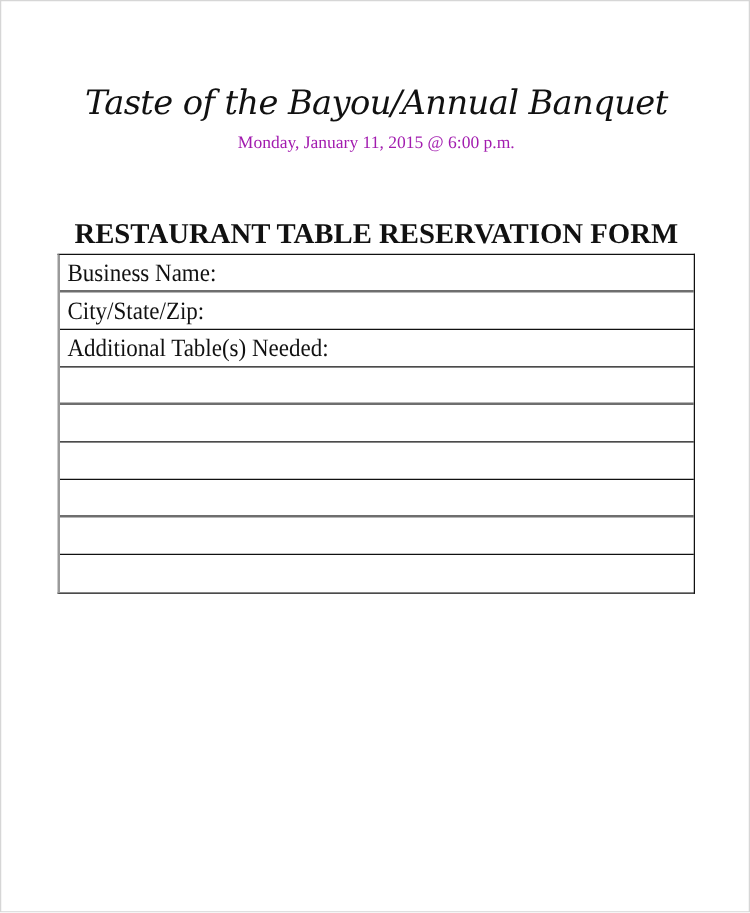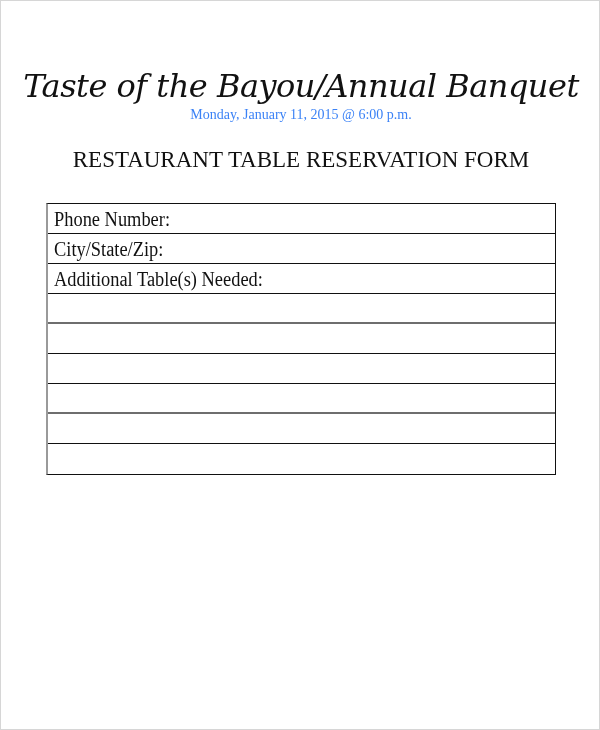--- a/index.html
+++ b/index.html
@@ -8,31 +8,31 @@
       position: relative; overflow: hidden;
     }
     .page {
       position: absolute; left: 0; top: 0; width: 598px; height: 728px;
       border: 1px solid #d6d6d6; background: #fff;
     }
     .event-title {
       position: absolute; left: 0; width: 600px; top: 66px;
       text-align: center;
       font-family: "DejaVu Serif", serif; font-style: italic;
-      font-size: 32px; color: #111; letter-spacing: -0.5px;
+      font-size: 27px; color: #111; letter-spacing: -0.5px;
     }
     .event-date {
       position: absolute; left: 0; width: 600px; top: 106px;
       text-align: center;
-      font-family: "Liberation Serif", serif; font-size: 14px; color: #3b82f6;
+      font-family: "Liberation Serif", serif; font-size: 14px; color: #a21caf;
     }
     .form-title {
-      position: absolute; left: 0; width: 600px; top: 146px;
+      position: absolute; left: 0; width: 600px; top: 173px;
       text-align: center;
-      font-family: "Liberation Serif", serif; font-weight: normal;
+      font-family: "Liberation Serif", serif; font-weight: bold;
       font-size: 23px; color: #111; letter-spacing: 0px;
     }
     .form-table {
       position: absolute; left: 45px; top: 202px; width: 507px;
       border-collapse: collapse;
       border-top: 1.5px solid #111;
       border-right: 1.5px solid #111;
       border-bottom: 1.5px solid #111;
       border-left: 2px solid #9a9a9a;
     }
@@ -52,23 +52,23 @@
   </style>
 </head>
 <body>
 
 <div class="page">
   <div class="event-title">Taste of the Bayou/Annual Banquet</div>
   <div class="event-date">Monday, January 11, 2015 @ 6:00 p.m.</div>
   <div class="form-title">RESTAURANT TABLE RESERVATION FORM</div>
 
   <div class="form-table">
-    <div class="form-row">
+    <div class="form-row grey">
         <div class="row-inner">
-          <span class="row-label">Phone Number:</span>
+          <span class="row-label">Business Name:</span>
         </div>
       </div>
     <div class="form-row">
         <div class="row-inner">
           <span class="row-label">City/State/Zip:</span>
         </div>
       </div>
     <div class="form-row">
         <div class="row-inner">
           <span class="row-label">Additional Table(s) Needed:</span>

